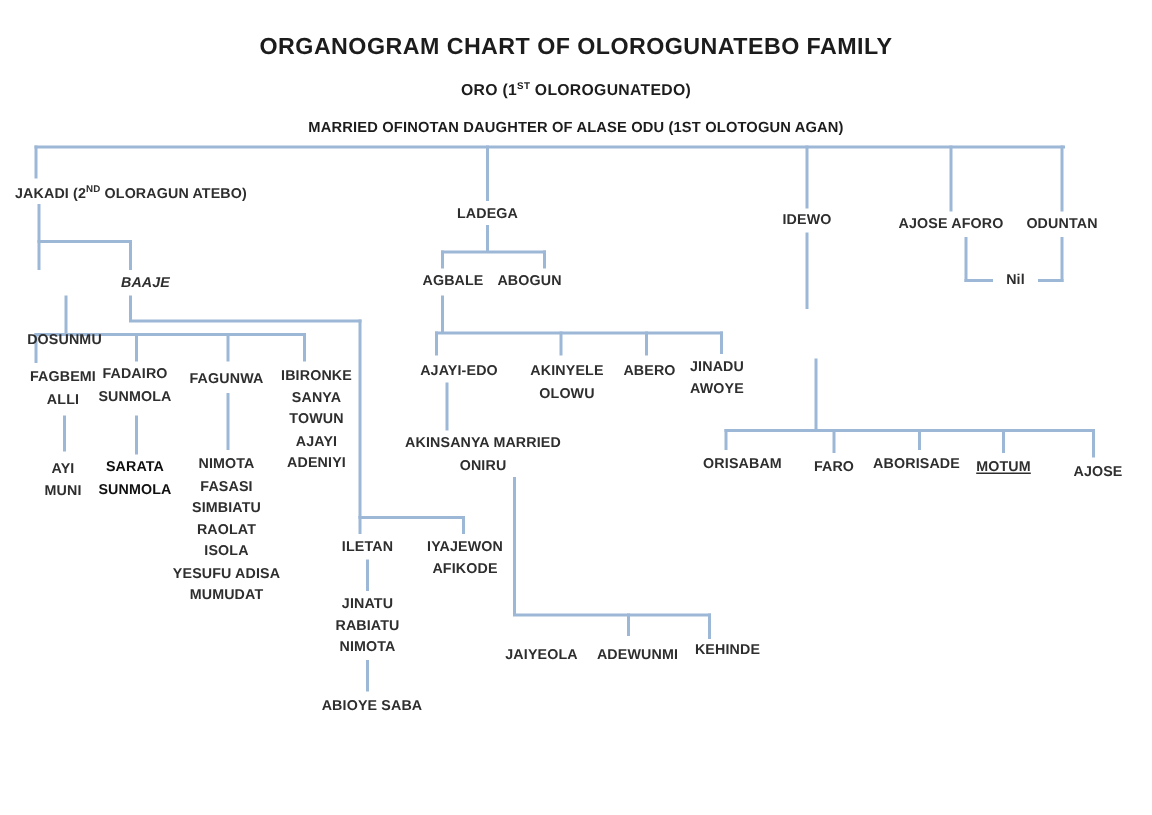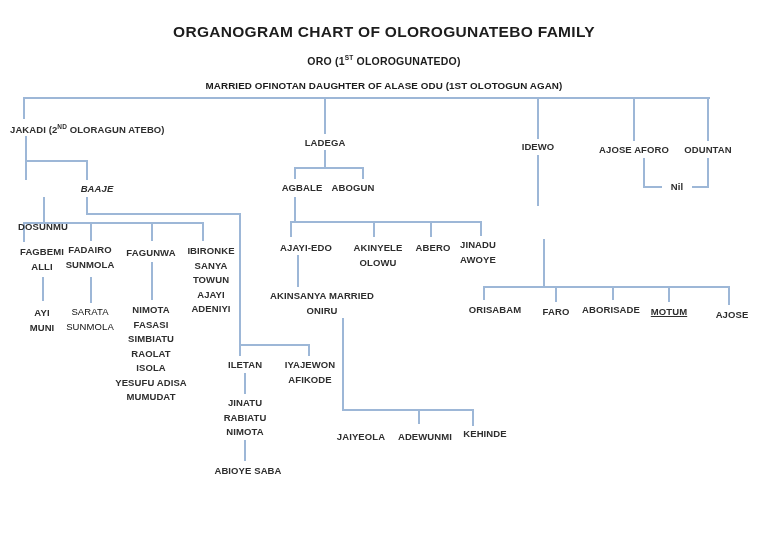--- a/index.html
+++ b/index.html
@@ -6,21 +6,21 @@
   .page{position:relative;width:768px;height:543px;background:#ffffff;
         font-family:"Liberation Sans",sans-serif;overflow:hidden;}
   .hdr{position:absolute;left:0;width:100%;text-align:center;color:#1c1c1c;font-weight:bold;}
   .title{top:23px;font-size:15.5px;letter-spacing:.3px;}
   .subtitle{top:54px;font-size:10.5px;letter-spacing:.2px;}
   .married{top:80px;font-size:9.8px;letter-spacing:.1px;}
   sup{font-size:6.5px;vertical-align:super;}
   .node{position:absolute;transform:translateX(-50%);white-space:pre-line;text-align:center;
         font-size:9.5px;font-weight:bold;color:#2e2e2e;line-height:14.5px;letter-spacing:.1px;}
   .node.la{transform:none;text-align:left;white-space:nowrap;}
-  .node.xb{font-weight:400;color:#0f0f0f;}
+  .node.xb{font-weight:700;color:#0f0f0f;}
   .hl,.vl{position:absolute;background:#9db7d7;}
   .hl{height:2px;}
   .vl{width:2px;}
 </style>
 </head>
 <body>
 
 <div class="page">
 
   <div class="hdr title">ORGANOGRAM CHART OF OLOROGUNATEBO FAMILY</div>

